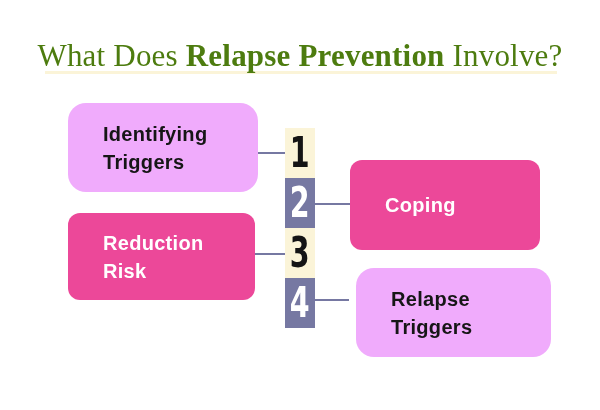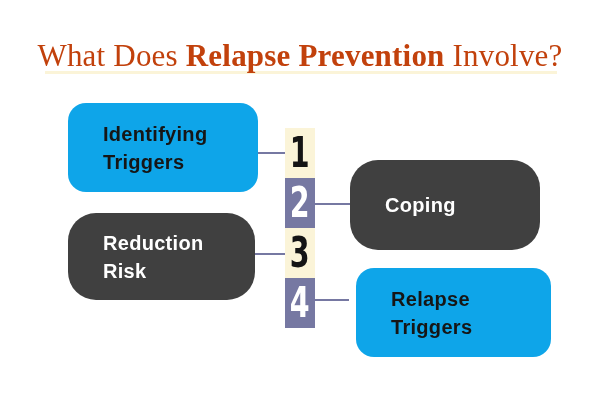--- a/index.html
+++ b/index.html
@@ -19,21 +19,21 @@
   
   .title {
     position: absolute;
     left: 0;
     top: 38px;
     width: 600px;
     text-align: center;
     font-family: "Liberation Serif", "DejaVu Serif", serif;
     font-size: 31px;
     font-weight: 400;
-    color: #c2410c;
+    color: #4d7c0f;
     letter-spacing: 0.2px;
     margin: 0;
     z-index: 2;
   }
   .title .emph { font-weight: 700; }
   .title-underline {
     position: absolute;
     left: 45px;
     top: 71px;
     width: 512px;
@@ -50,28 +50,28 @@
     justify-content: center;
     padding-left: 35px;
     box-sizing: border-box;
     font-weight: 700;
     font-size: 20px;
     line-height: 28px;
     letter-spacing: 0.3px;
     z-index: 3;
   }
   .step-box.cream {
-    background: #0ea5e9;
+    background: #f0abfc;
     color: #161616;
     border-radius: 18px;
   }
   .step-box.purple {
-    background: #404040;
+    background: #ec4899;
     color: #ffffff;
-    border-radius: 28px;
+    border-radius: 12px;
   }
   .box-1 { left: 68px;  top: 103px; width: 190px; height: 89px; }
   .box-2 { left: 350px; top: 160px; width: 190px; height: 90px; }
   .box-3 { left: 68px;  top: 213px; width: 187px; height: 87px; }
   .box-4 { left: 348px; top: 268px; width: 195px; height: 89px; margin-left: 8px; }
 
   
   .num-seg {
     position: absolute;
     left: 285px;

